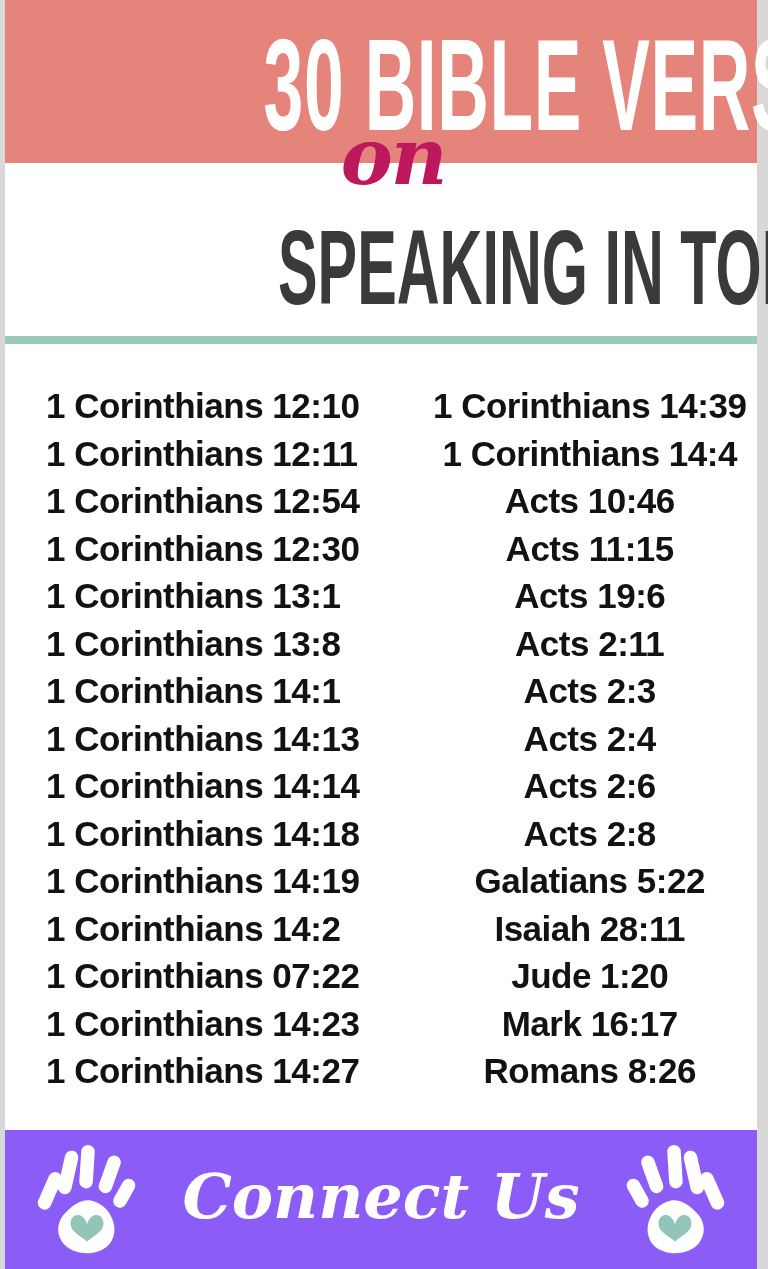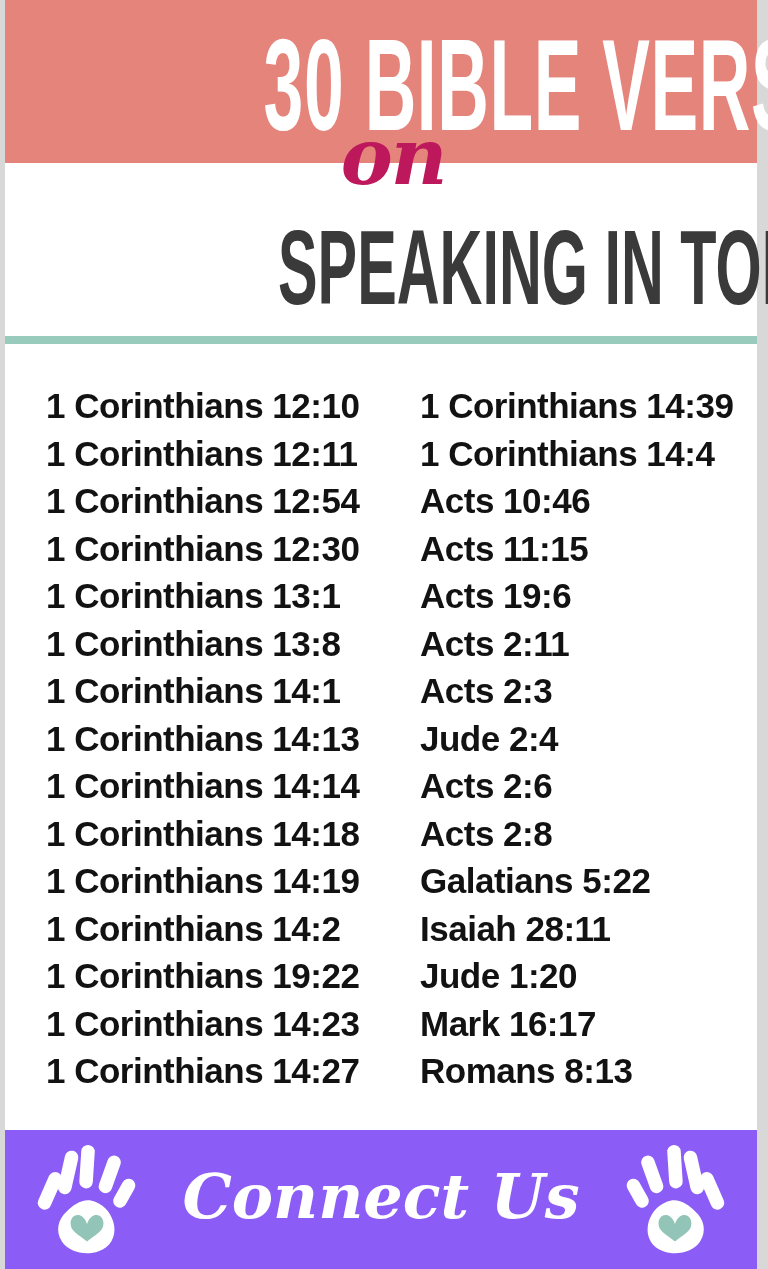--- a/index.html
+++ b/index.html
@@ -80,21 +80,21 @@
     position: absolute;
     left: 0; top: 336px;
     width: 100%; height: 8px;
     background: #99cbbd;
   }
   .verse-col {
     position: absolute;
     top: 382px;
   }
   .verse-col.left  { left: 41px; }
-  .verse-col.right { left: 415px; }
+  .verse-col.right { left: 428px; text-align: center; }
   .verse-col .verse {
     height: 47.5px;
     line-height: 47.5px;
     font-weight: 700;
     font-size: 35px;
     letter-spacing: -0.5px;
     color: #121212;
     white-space: nowrap;
   }
   .footer {
@@ -146,40 +146,40 @@
         <div class="verse">1 Corinthians 12:54</div>
         <div class="verse">1 Corinthians 12:30</div>
         <div class="verse">1 Corinthians 13:1</div>
         <div class="verse">1 Corinthians 13:8</div>
         <div class="verse">1 Corinthians 14:1</div>
         <div class="verse">1 Corinthians 14:13</div>
         <div class="verse">1 Corinthians 14:14</div>
         <div class="verse">1 Corinthians 14:18</div>
         <div class="verse">1 Corinthians 14:19</div>
         <div class="verse">1 Corinthians 14:2</div>
-        <div class="verse">1 Corinthians 19:22</div>
+        <div class="verse">1 Corinthians 07:22</div>
         <div class="verse">1 Corinthians 14:23</div>
         <div class="verse">1 Corinthians 14:27</div>
       </div>
     <div class="verse-col right">
         <div class="verse">1 Corinthians 14:39</div>
         <div class="verse">1 Corinthians 14:4</div>
         <div class="verse">Acts 10:46</div>
         <div class="verse">Acts 11:15</div>
         <div class="verse">Acts 19:6</div>
         <div class="verse">Acts 2:11</div>
         <div class="verse">Acts 2:3</div>
-        <div class="verse">Jude 2:4</div>
+        <div class="verse">Acts 2:4</div>
         <div class="verse">Acts 2:6</div>
         <div class="verse">Acts 2:8</div>
         <div class="verse">Galatians 5:22</div>
         <div class="verse">Isaiah 28:11</div>
         <div class="verse">Jude 1:20</div>
         <div class="verse">Mark 16:17</div>
-        <div class="verse">Romans 8:13</div>
+        <div class="verse">Romans 8:26</div>
       </div>
 
     <div class="footer">
       <span class="hand-icon">
         <svg viewBox="0 0 120 120" width="116" height="116" xmlns="http://www.w3.org/2000/svg">
           <g stroke="#ffffff" stroke-width="14" stroke-linecap="round">
             <line x1="15" y1="63" x2="26" y2="38"></line>
             <line x1="36" y1="47" x2="43" y2="16"></line>
             <line x1="58" y1="41" x2="60" y2="10"></line>
             <line x1="78" y1="46" x2="87" y2="21"></line>

